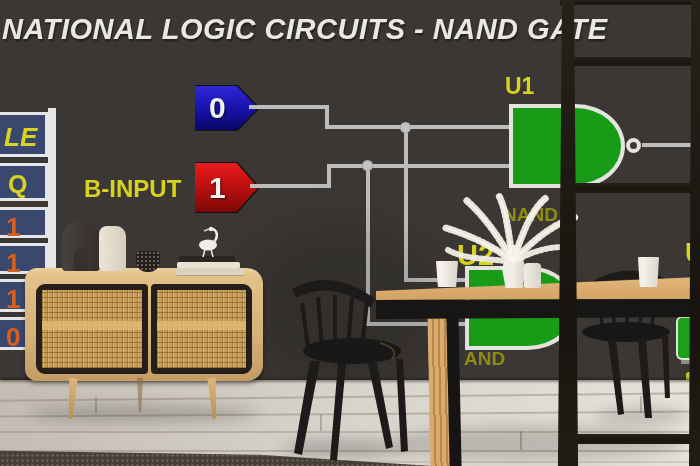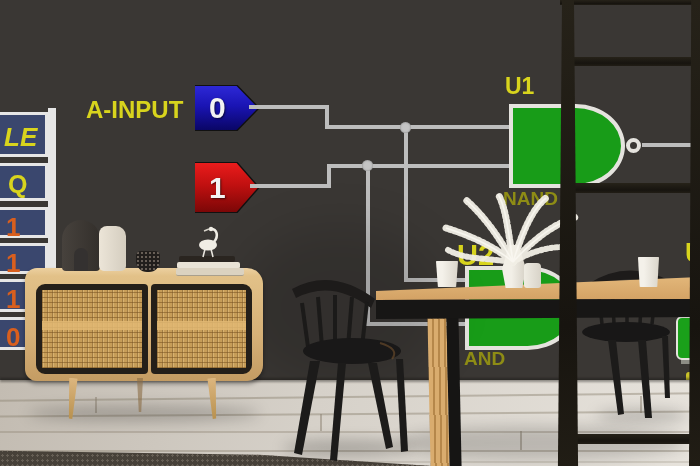--- a/index.html
+++ b/index.html
@@ -24,37 +24,39 @@
        border-radius:2px 2px 4px 4px;}
   .seam{position:absolute;left:0;width:700px;height:2px;background:rgba(140,130,114,.45);}
   .post,.bar{position:absolute;background:linear-gradient(180deg,#262219,#17140f 70%,#211d15);}
   .shadow{position:absolute;border-radius:50%;background:rgba(0,0,0,.22);filter:blur(7px);}
 </style>
 </head>
 <body>
 
 <div class="scene">
 
+  <div class="abs" style="left:2px;top:13px;font-size:29px;font-weight:bold;font-style:italic;color:#eae8e5;
+              letter-spacing:.5px;white-space:nowrap;text-shadow:1px 2px 2px rgba(0,0,0,.45);">NATIONAL LOGIC CIRCUITS - NAND GATE</div>
 
   <div>
     <div class="abs" style="left:48px;top:108px;width:8px;height:242px;background:#e6e6e6;"></div>
     <div class="ttrow" style="top:112px;height:45px;color:#d8d41d;font-style:italic;font-size:26px;padding-top:9px;padding-left:29px;">LE</div>
     <div class="ttrow" style="top:163px;height:38px;color:#d8d41d;font-size:25px;padding-top:6px;padding-left:33px;">Q</div>
     <div class="ttrow" style="top:207px;height:31px;">1</div>
     <div class="ttrow" style="top:243px;height:31px;">1</div>
     <div class="ttrow" style="top:279px;height:33px;">1</div>
     <div class="ttrow" style="top:317px;height:33px;">0</div>
   </div>
 
-  <div class="ylbl" style="left:86px;top:96px;font-size:24px;">A-INPUT</div>
   <div class="arrow" style="left:195px;top:86px;width:63px;height:44px;">
     <div class="shape" style="background:linear-gradient(180deg,#2d28d6,#1a14b4 45%,#0a0666);">
       <span>0</span>
     </div>
   </div>
+  <div class="ylbl" style="left:84px;top:175px;font-size:24px;">B-INPUT</div>
   <div class="arrow" style="left:195px;top:163px;width:63px;height:49px;">
     <div class="shape" style="background:linear-gradient(180deg,#ea1c1c,#c01010 45%,#7c0707);">
       <span>1</span>
     </div>
   </div>
 
   <div class="wire" style="left:249px;top:105px;width:80px;height:4px;"></div>
   <div class="wire" style="left:325px;top:105px;width:4px;height:24px;"></div>
   <div class="wire" style="left:325px;top:125px;width:186px;height:4px;"></div>
   <div class="wire" style="left:404px;top:127px;width:4px;height:155px;"></div>
@@ -65,21 +67,21 @@
   <div class="wire" style="left:366px;top:166px;width:4px;height:160px;"></div>
   <div class="wire" style="left:366px;top:322px;width:106px;height:4px;"></div>
   <div class="dot" style="left:400px;top:122px;width:11px;height:11px;"></div>
   <div class="dot" style="left:362px;top:160px;width:11px;height:11px;"></div>
 
   <div class="ylbl" style="left:505px;top:73px;font-size:23px;">U1</div>
   <div class="gate" style="left:509px;top:104px;width:116px;height:84px;"></div>
   <div class="abs" style="left:626px;top:138px;width:15px;height:15px;border:4px solid #e5e3de;border-radius:50%;
               background:#3a3734;box-sizing:border-box;"></div>
   <div class="wire" style="left:642px;top:143px;width:49px;height:4px;"></div>
-  <div class="olbl" style="left:503px;top:188px;font-size:19px;">NAND</div>
+  <div class="olbl" style="left:503px;top:204px;font-size:19px;">NAND</div>
 
   <div class="ylbl" style="left:457px;top:239px;font-size:29px;">U2</div>
   <div class="gate" style="left:465px;top:266px;width:112px;height:84px;"></div>
   <div class="olbl" style="left:464px;top:348px;font-size:19px;">AND</div>
 
   <div class="ylbl" style="left:685px;top:238px;font-size:27px;">U3</div>
   <div class="abs" style="left:681px;top:308px;width:19px;height:56px;background:#8d8d85;"></div>
   <div class="abs" style="left:676px;top:316px;width:22px;height:40px;background:#1aa01a;border:2px solid #e5e3de;border-radius:6px;"></div>
   <div class="abs" style="left:686px;top:372px;width:12px;height:20px;background:#c9c22a;border-radius:3px;"></div>
 

